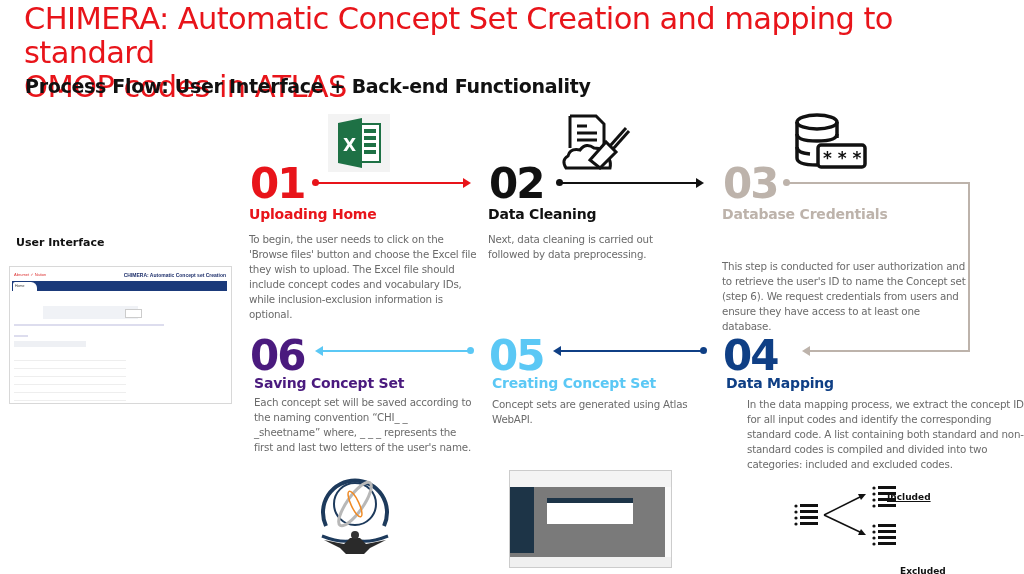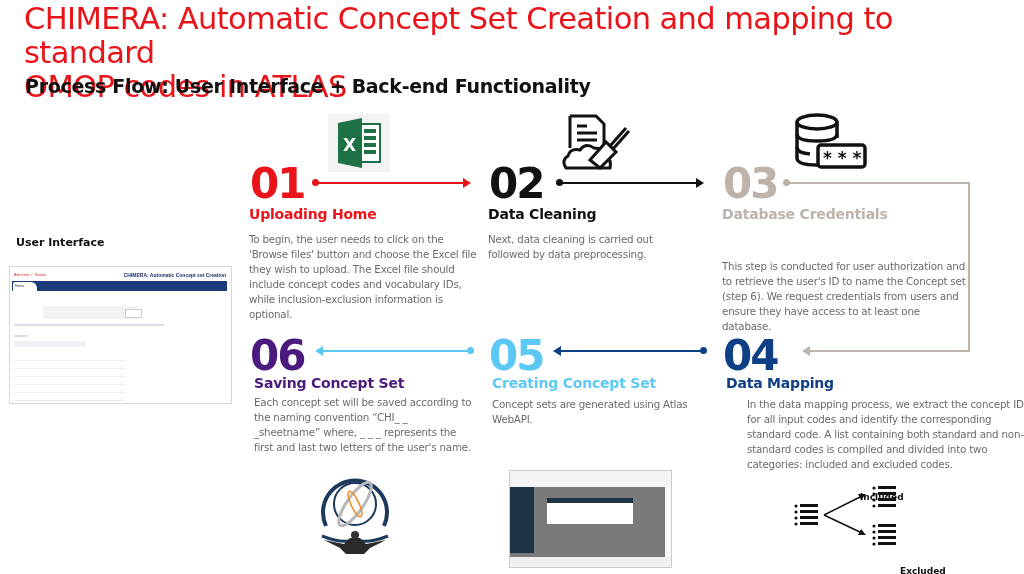--- a/index.html
+++ b/index.html
@@ -254,14 +254,14 @@
         <rect x="88" y="50" width="18" height="3"></rect>
         <rect x="88" y="56" width="18" height="3"></rect>
         <rect x="88" y="62" width="18" height="3"></rect>
     </g>
     <line x1="34" y1="35" x2="72" y2="16" stroke="#111" stroke-width="1.5"></line>
     <polygon points="76,14 68,14 71,20" fill="#111"></polygon>
     <line x1="34" y1="35" x2="72" y2="53" stroke="#111" stroke-width="1.5"></line>
     <polygon points="76,55 71,49 68,55" fill="#111"></polygon>
   </svg>
 </div>
-<div class="abs" style="left:860px;top:492px;font-family:'DejaVu Sans',sans-serif;font-weight:bold;font-size:9px;color:#111;">Included</div>
+<div class="abs" style="left:887px;top:492px;font-family:'DejaVu Sans',sans-serif;font-weight:bold;font-size:9px;color:#111;text-decoration:underline;">Included</div>
 <div class="abs" style="left:900px;top:530px;font-family:'DejaVu Sans',sans-serif;font-weight:bold;font-size:9px;color:#111;margin-top:36px;">Excluded</div>
 
 </body></html>

